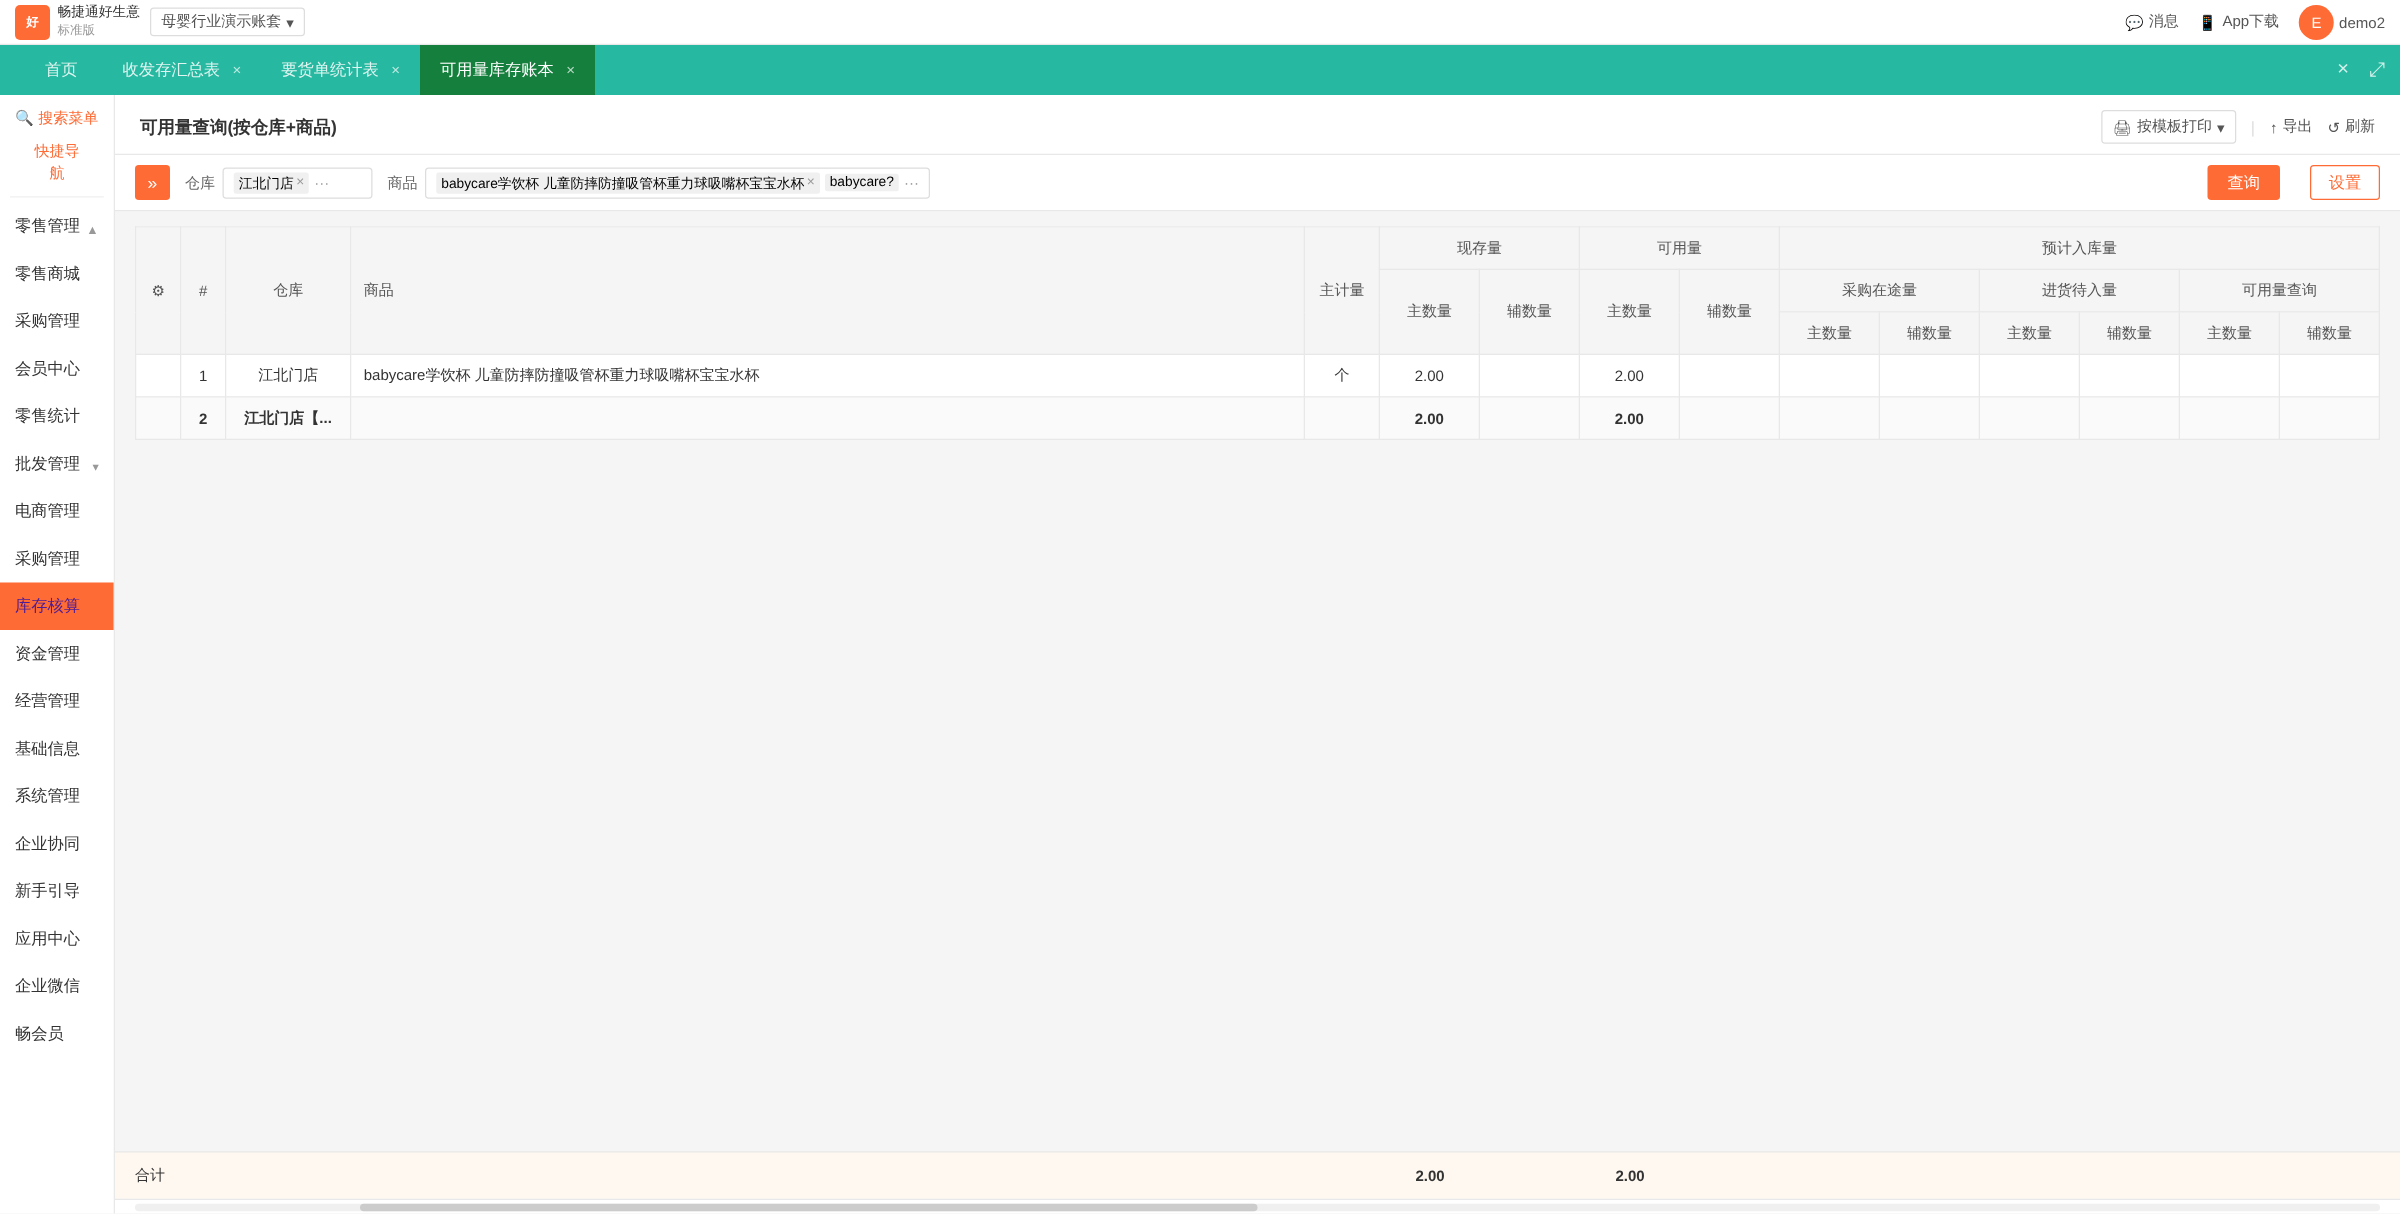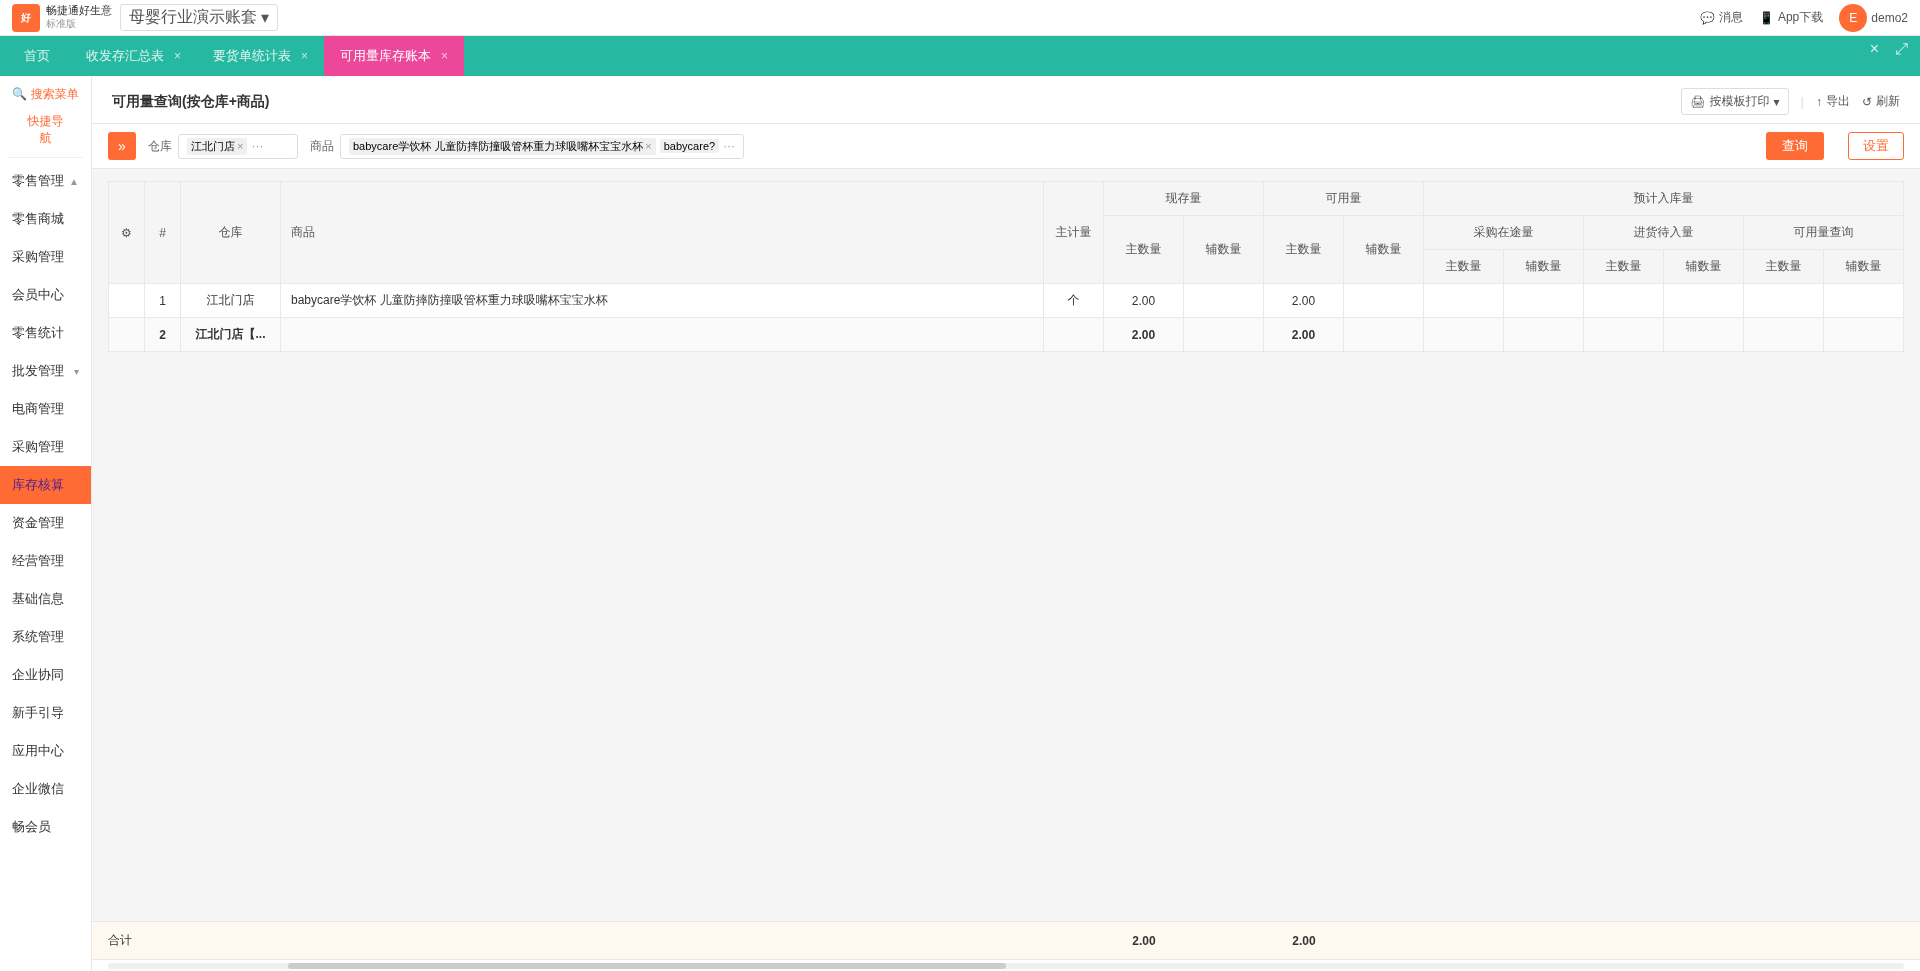--- a/index.html
+++ b/index.html
@@ -48,21 +48,21 @@
       color: #999;
     }
     .industry-selector {
       display: flex;
       align-items: center;
       gap: 4px;
       padding: 2px 8px;
       border: 1px solid #ddd;
       border-radius: 3px;
       color: #555;
-      font-size: 16px;
+      font-size: 12px;
       cursor: pointer;
     }
     .topbar-right {
       display: flex;
       align-items: center;
       gap: 16px;
     }
     .topbar-action {
       display: flex;
       align-items: center;
@@ -81,38 +81,38 @@
       justify-content: center;
       color: white;
       font-size: 12px;
     }
 
     
     .tabbar {
       height: 40px;
       background: #26b8a0;
       display: flex;
-      align-items: flex-start;
+      align-items: center;
       flex-shrink: 0;
-      padding-left: 4px;
+      padding-left: 16px;
     }
     .tab {
       height: 40px;
       display: flex;
       align-items: center;
       padding: 0 16px;
       font-size: 13px;
       color: rgba(255,255,255,0.85);
       cursor: pointer;
       white-space: nowrap;
       gap: 6px;
       position: relative;
     }
     .tab.active {
-      background: #ec4899;
+      background: #15803d;
       color: #fff;
       font-weight: 500;
     }
     .tab-home {
       padding: 0 20px;
       font-size: 13px;
     }
     .tab-close {
       font-size: 12px;
       color: rgba(255,255,255,0.7);
@@ -163,21 +163,21 @@
       cursor: pointer;
       text-align: center;
     }
     .sidebar-divider {
       height: 1px;
       background: #f0f0f0;
       margin: 4px 8px;
     }
     .sidebar-item {
       display: flex;
-      align-items: center;
+      align-items: flex-end;
       justify-content: space-between;
       padding: 10px 12px;
       font-size: 13px;
       color: #333;
       cursor: pointer;
       white-space: nowrap;
     }
     .sidebar-item.active {
       background: #ff6b35;
       color: #4c1d95;

